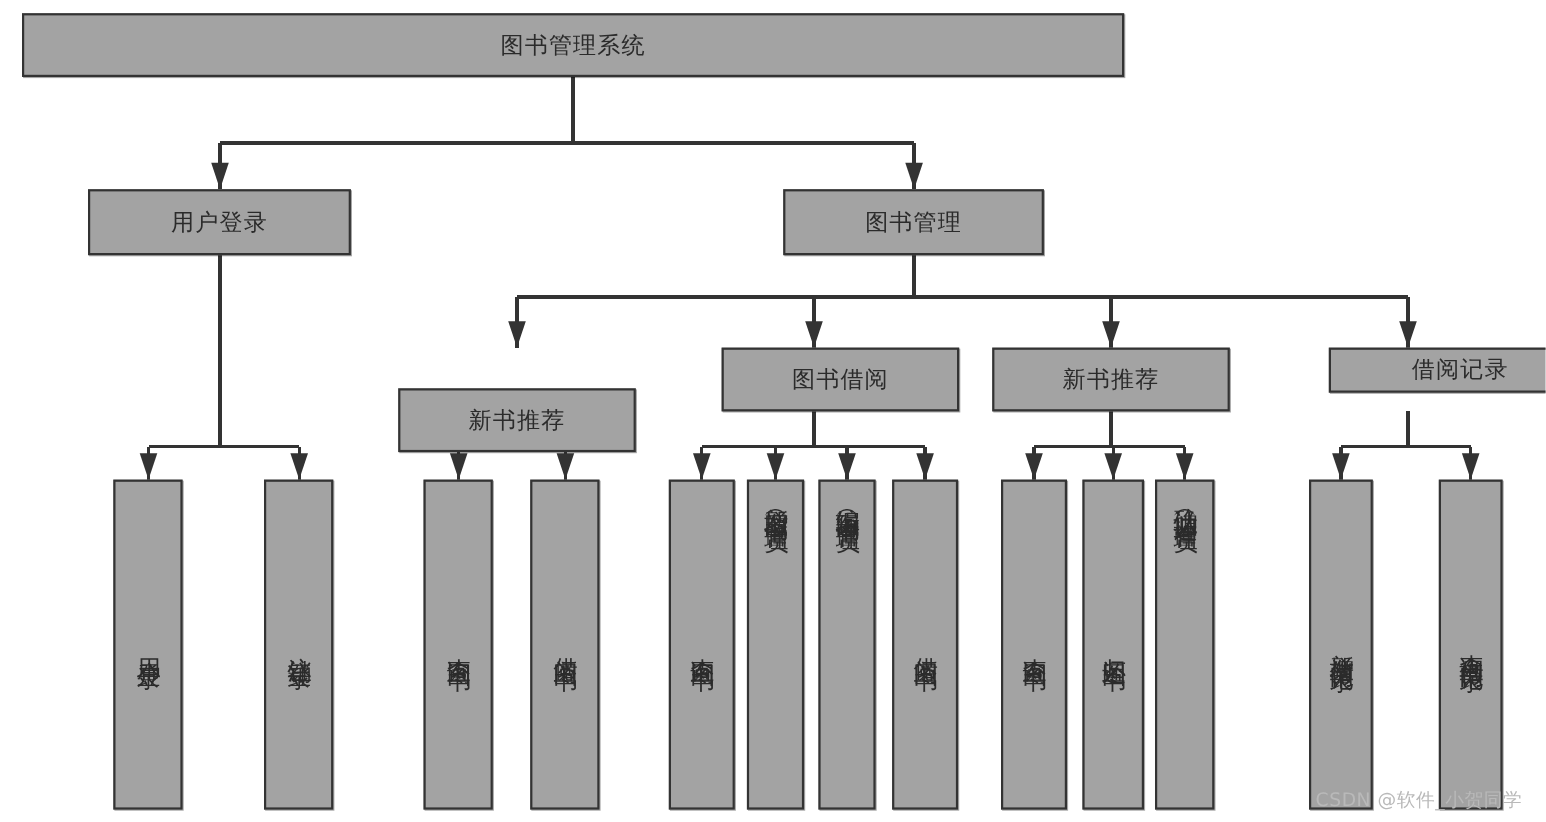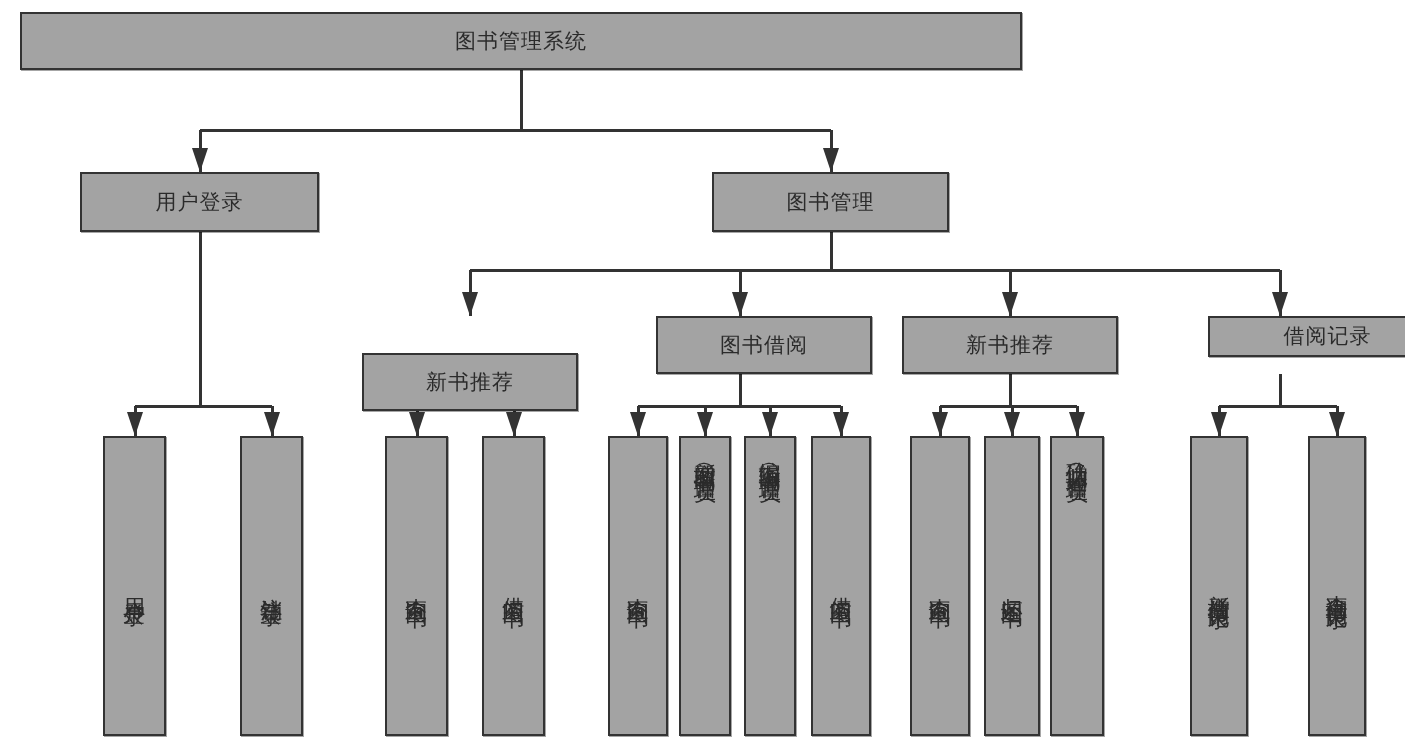--- a/index.html
+++ b/index.html
@@ -167,13 +167,14 @@
       <div class="node vertical" style="left: 1050px; top: 436px; width: 54px; height: 300px;">
         <span class="node-label">确认归还（管理员）</span>
       </div>
       <div class="node vertical centered" style="left: 1190px; top: 436px; width: 58px; height: 300px;">
         <span class="node-label">新增借阅记录</span>
       </div>
       <div class="node vertical centered" style="left: 1308px; top: 436px; width: 58px; height: 300px;">
         <span class="node-label">查询借阅记录</span>
       </div>
     </div>
+  <div class="watermark" style="left:1196px;top:716px;">CSDN @软件_小贺同学</div>
 </div>
 
 </body></html>

